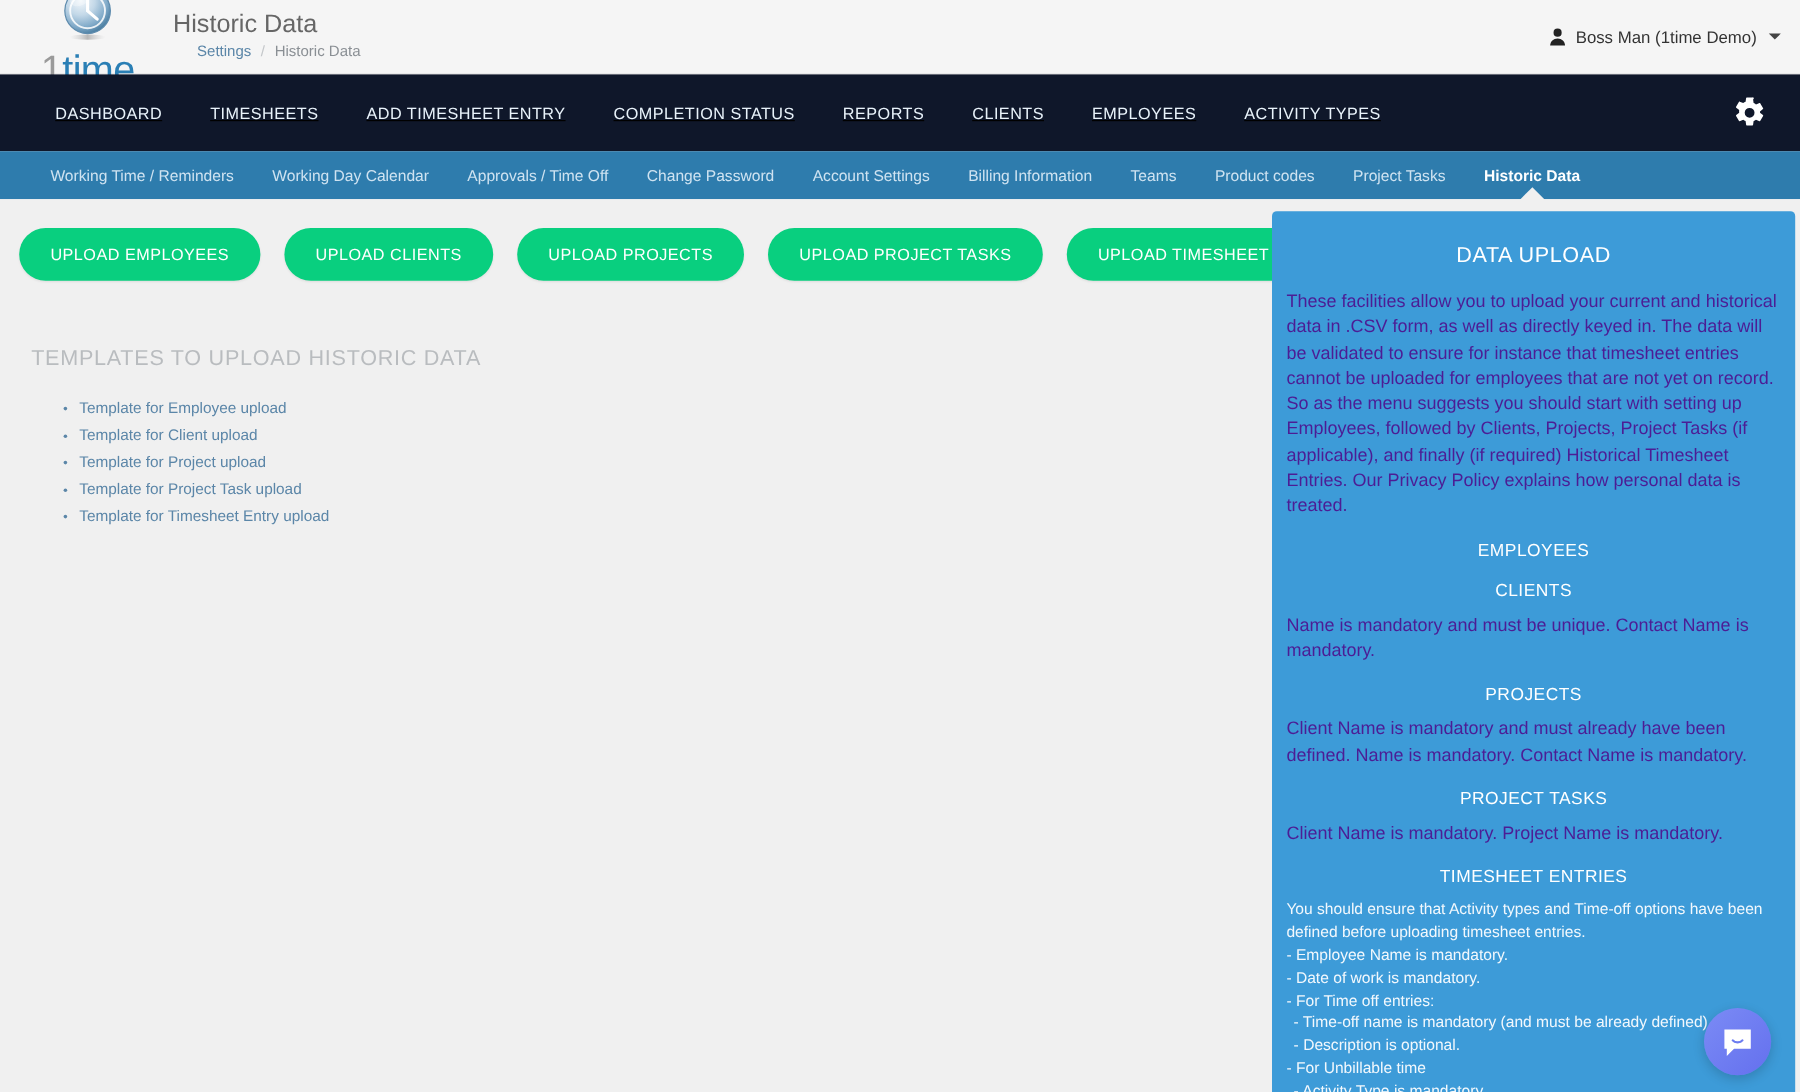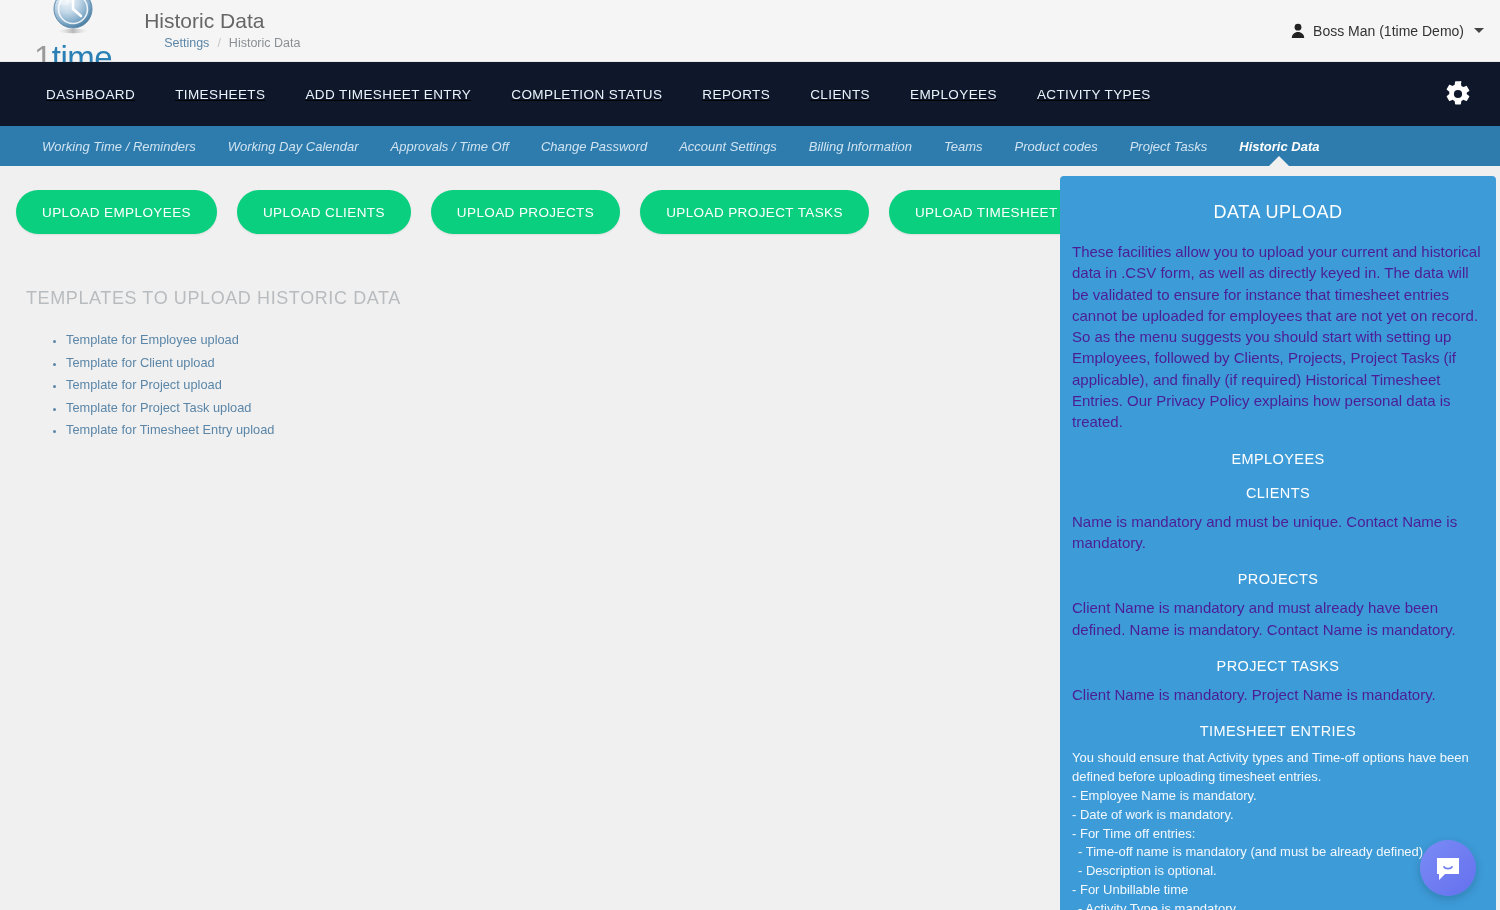--- a/index.html
+++ b/index.html
@@ -131,21 +131,20 @@
   .nav-secondary .item {
     color: #cfe3f1;
     font-size: 13px;
     padding: 16px 16px;
     cursor: pointer;
     white-space: nowrap;
     position: relative;
     height: 40px;
     display: flex;
     align-items: center;
-    font-style: italic;
   }
   .nav-secondary .item.active { color: #ffffff; font-weight: 600; }
   .nav-secondary .item.active::after {
     content: "";
     position: absolute;
     left: 50%;
     bottom: -1px;
     transform: translateX(-50%);
     width: 0; height: 0;
     border-left: 11px solid transparent;

